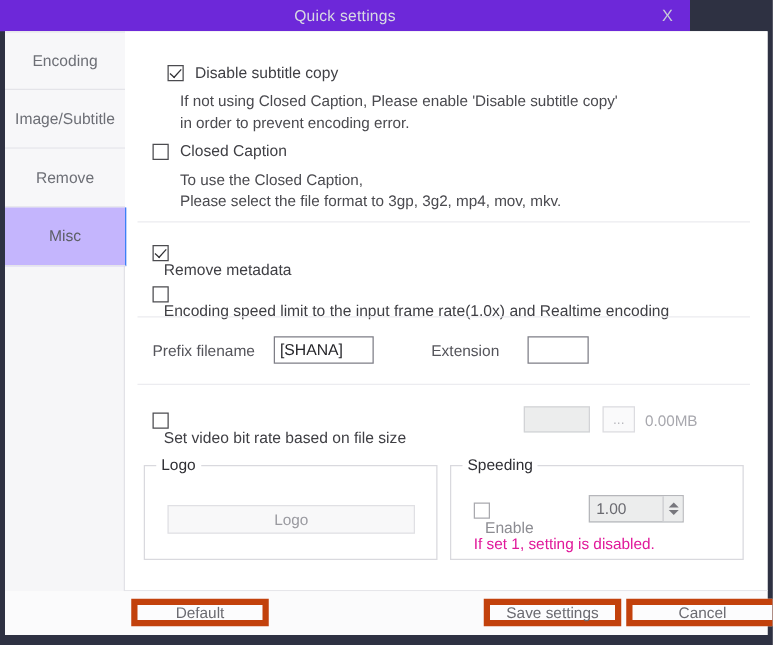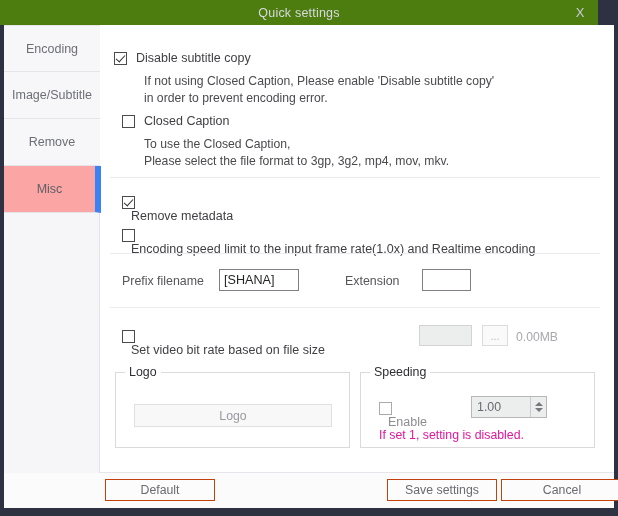--- a/index.html
+++ b/index.html
@@ -19,23 +19,23 @@
     width: 618px;
     height: 516px;
     background: #2e3142;
     box-sizing: border-box;
   }
 
   
   .titlebar {
     position: absolute;
     left: 0; top: 0;
-    width: 598px;
+    width: 552px;
     height: 25px;
-    background: #4d7c0f;
+    background: #6d28d9;
     display: flex;
     align-items: center;
     justify-content: center;
   }
   .titlebar-title {
     color: #d8dae3;
     font-size: 12.5px;
     letter-spacing: 0.2px;
     user-select: none;
   }
@@ -85,23 +85,23 @@
     justify-content: center;
     font-size: 12.5px;
     color: #6d6f76;
     border-bottom: 1px solid #e4e4e9;
     background: #f7f7f9;
     cursor: pointer;
     user-select: none;
   }
   .tab:first-child { border-top: 1px solid #e4e4e9; }
   .tab.selected {
-    background: #fca5a5;
+    background: #c4b5fd;
     color: #5d5f66;
-    border-right: 6px solid #3b82f6;
+    border-right: 1px solid #3b82f6;
     margin-right: -1px;
     width: 97px;
     z-index: 3;
   }
 
   
   .content {
     position: absolute;
     left: 96px;
     top: 0;
@@ -292,21 +292,21 @@
     left: 0;
     top: 448px;
     width: 610px;
     height: 35px;
     background: #fbfbfc;
   }
   .btn {
     position: absolute;
     box-sizing: border-box;
     height: 22px;
-    border: 1px solid #c2410c;
+    border: 5px solid #c2410c;
     background: #fcfcfd;
     color: #6a6a70;
     font-size: 12.3px;
     display: flex;
     align-items: center;
     justify-content: center;
     cursor: pointer;
   }
 </style>
 </head>
@@ -331,21 +331,21 @@
       <div class="tab">
         <span>Remove</span>
       </div>
       <div class="tab selected">
         <span>Misc</span>
       </div>
     </div>
 
     <div class="content">
 
-      <div class="chk-row" style="left:14px; top:26px;justify-content:flex-end;">
+      <div class="chk-row" style="left:34px; top:26px;justify-content:flex-end;">
         <span class="chk checked"></span>
         <span class="chk-label">Disable subtitle copy</span>
       </div>
       <div class="helptext" style="left:44px; top:48px;">If not using Closed Caption, Please enable 'Disable subtitle copy'</div>
       <div class="helptext" style="left:44px; top:65px;">in order to prevent encoding error.</div>
 
       <div class="chk-row" style="left:22px; top:89px;">
         <span class="chk"></span>
         <span class="chk-label">Closed Caption</span>
       </div>

